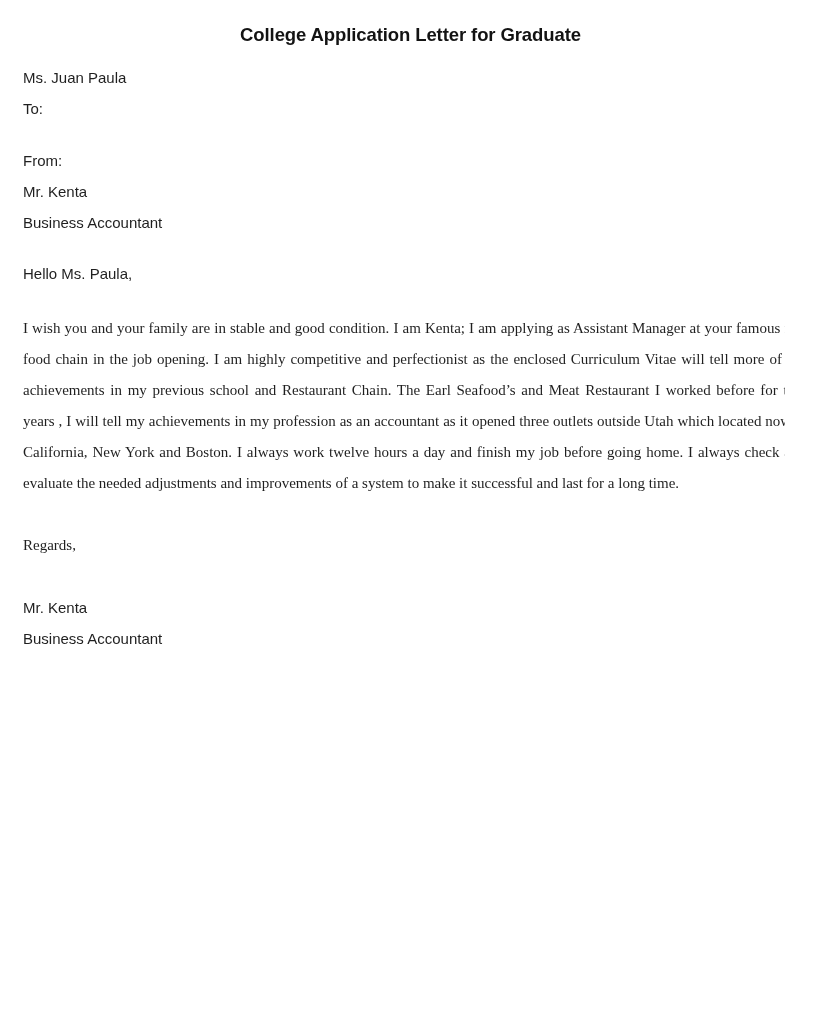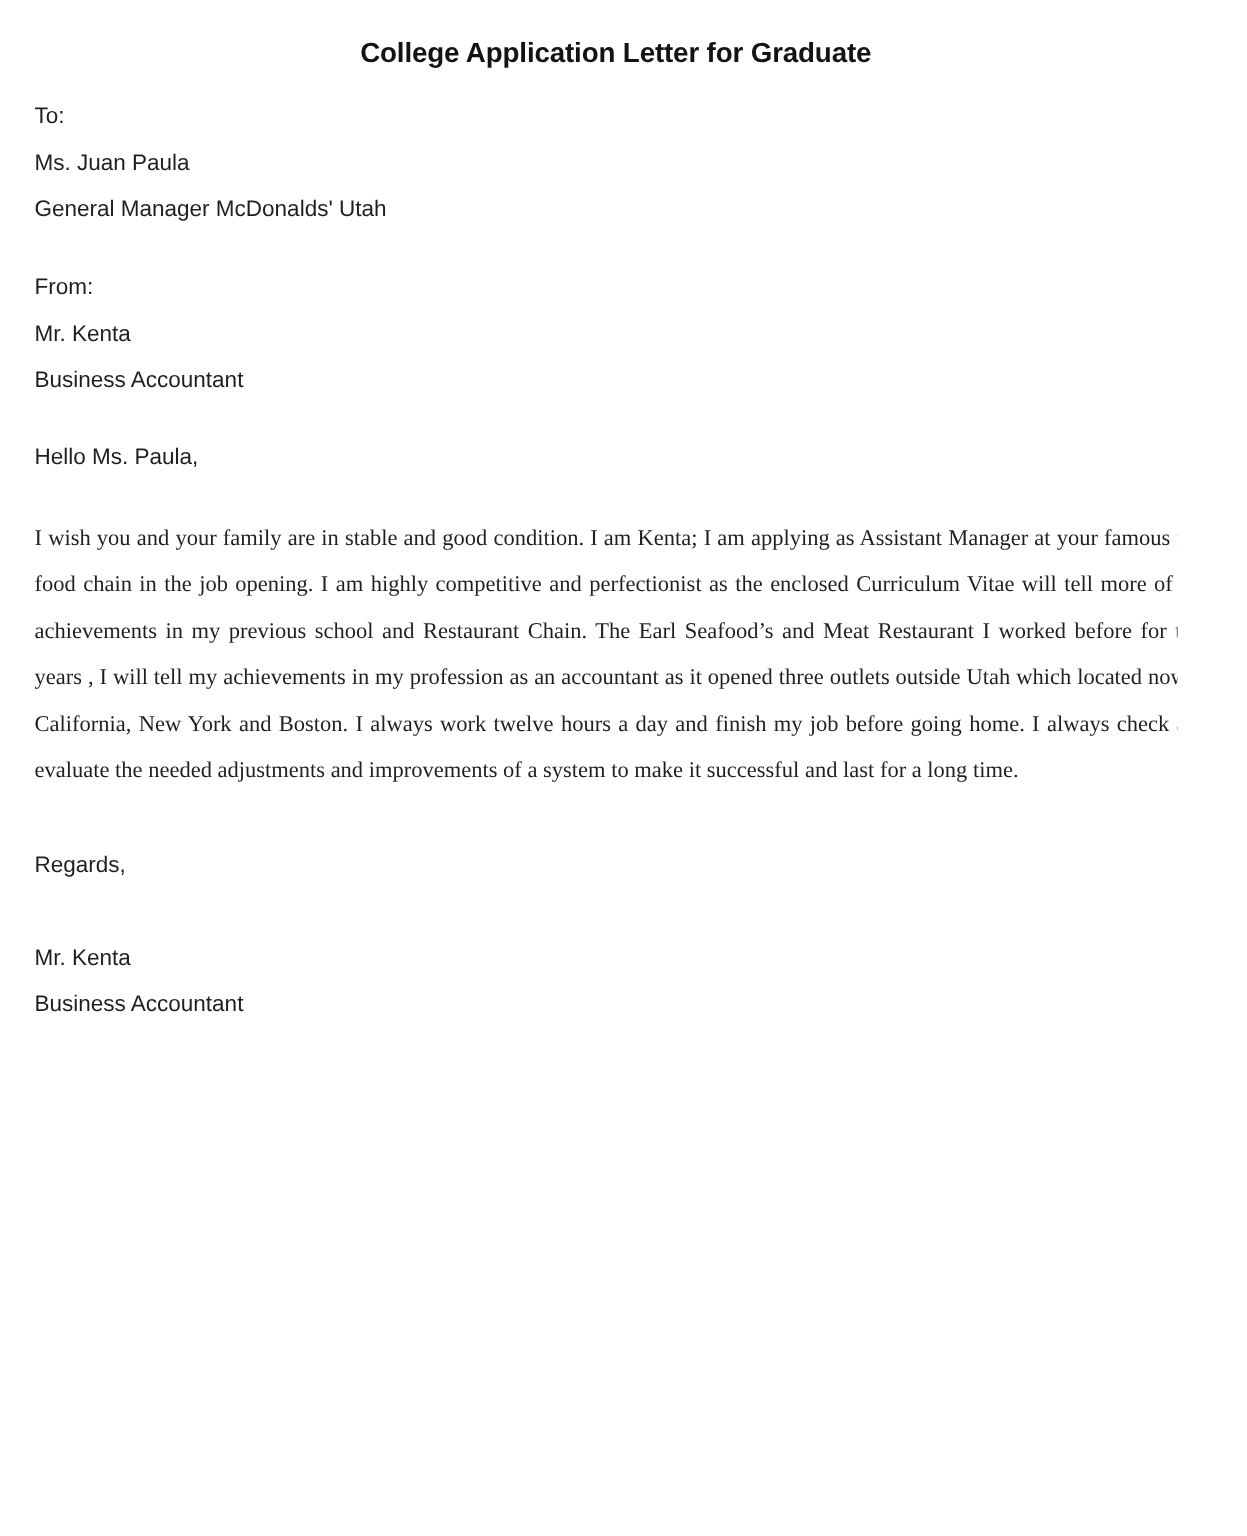--- a/index.html
+++ b/index.html
@@ -49,35 +49,34 @@
   .para {
     font-size: 15px;
     line-height: 31px;
     color: #1f1f1f;
     text-align: justify;
     text-justify: inter-word;
     margin: 0;
   }
   .para-first { margin-top: 24px; font-family: Liberation Serif, serif; }
   .para-next { margin-top: 31px; }
-  .closing-block { margin-top: 31px; }
+  .closing-block { margin-top: 31px; font-family: Liberation Serif, serif; }
   .sign-block { margin-top: 31px; }
 </style>
 </head>
 <body>
 
 <div class="page">
   <div class="doc">
 
     <h1 class="doc-title">College Application Letter for Graduate</h1>
 
     <div class="block to-block">
+      <div class="line">Ms. Juan Paula</div>
       <div class="line">To:</div>
-      <div class="line">Ms. Juan Paula</div>
-      <div class="line">General Manager McDonalds' Utah</div>
     </div>
 
     <div class="block from-block">
       <div class="line">From:</div>
       <div class="line">Mr. Kenta</div>
       <div class="line">Business Accountant</div>
     </div>
 
     <div class="block greeting-block">
       <div class="line">Hello Ms. Paula,</div>

